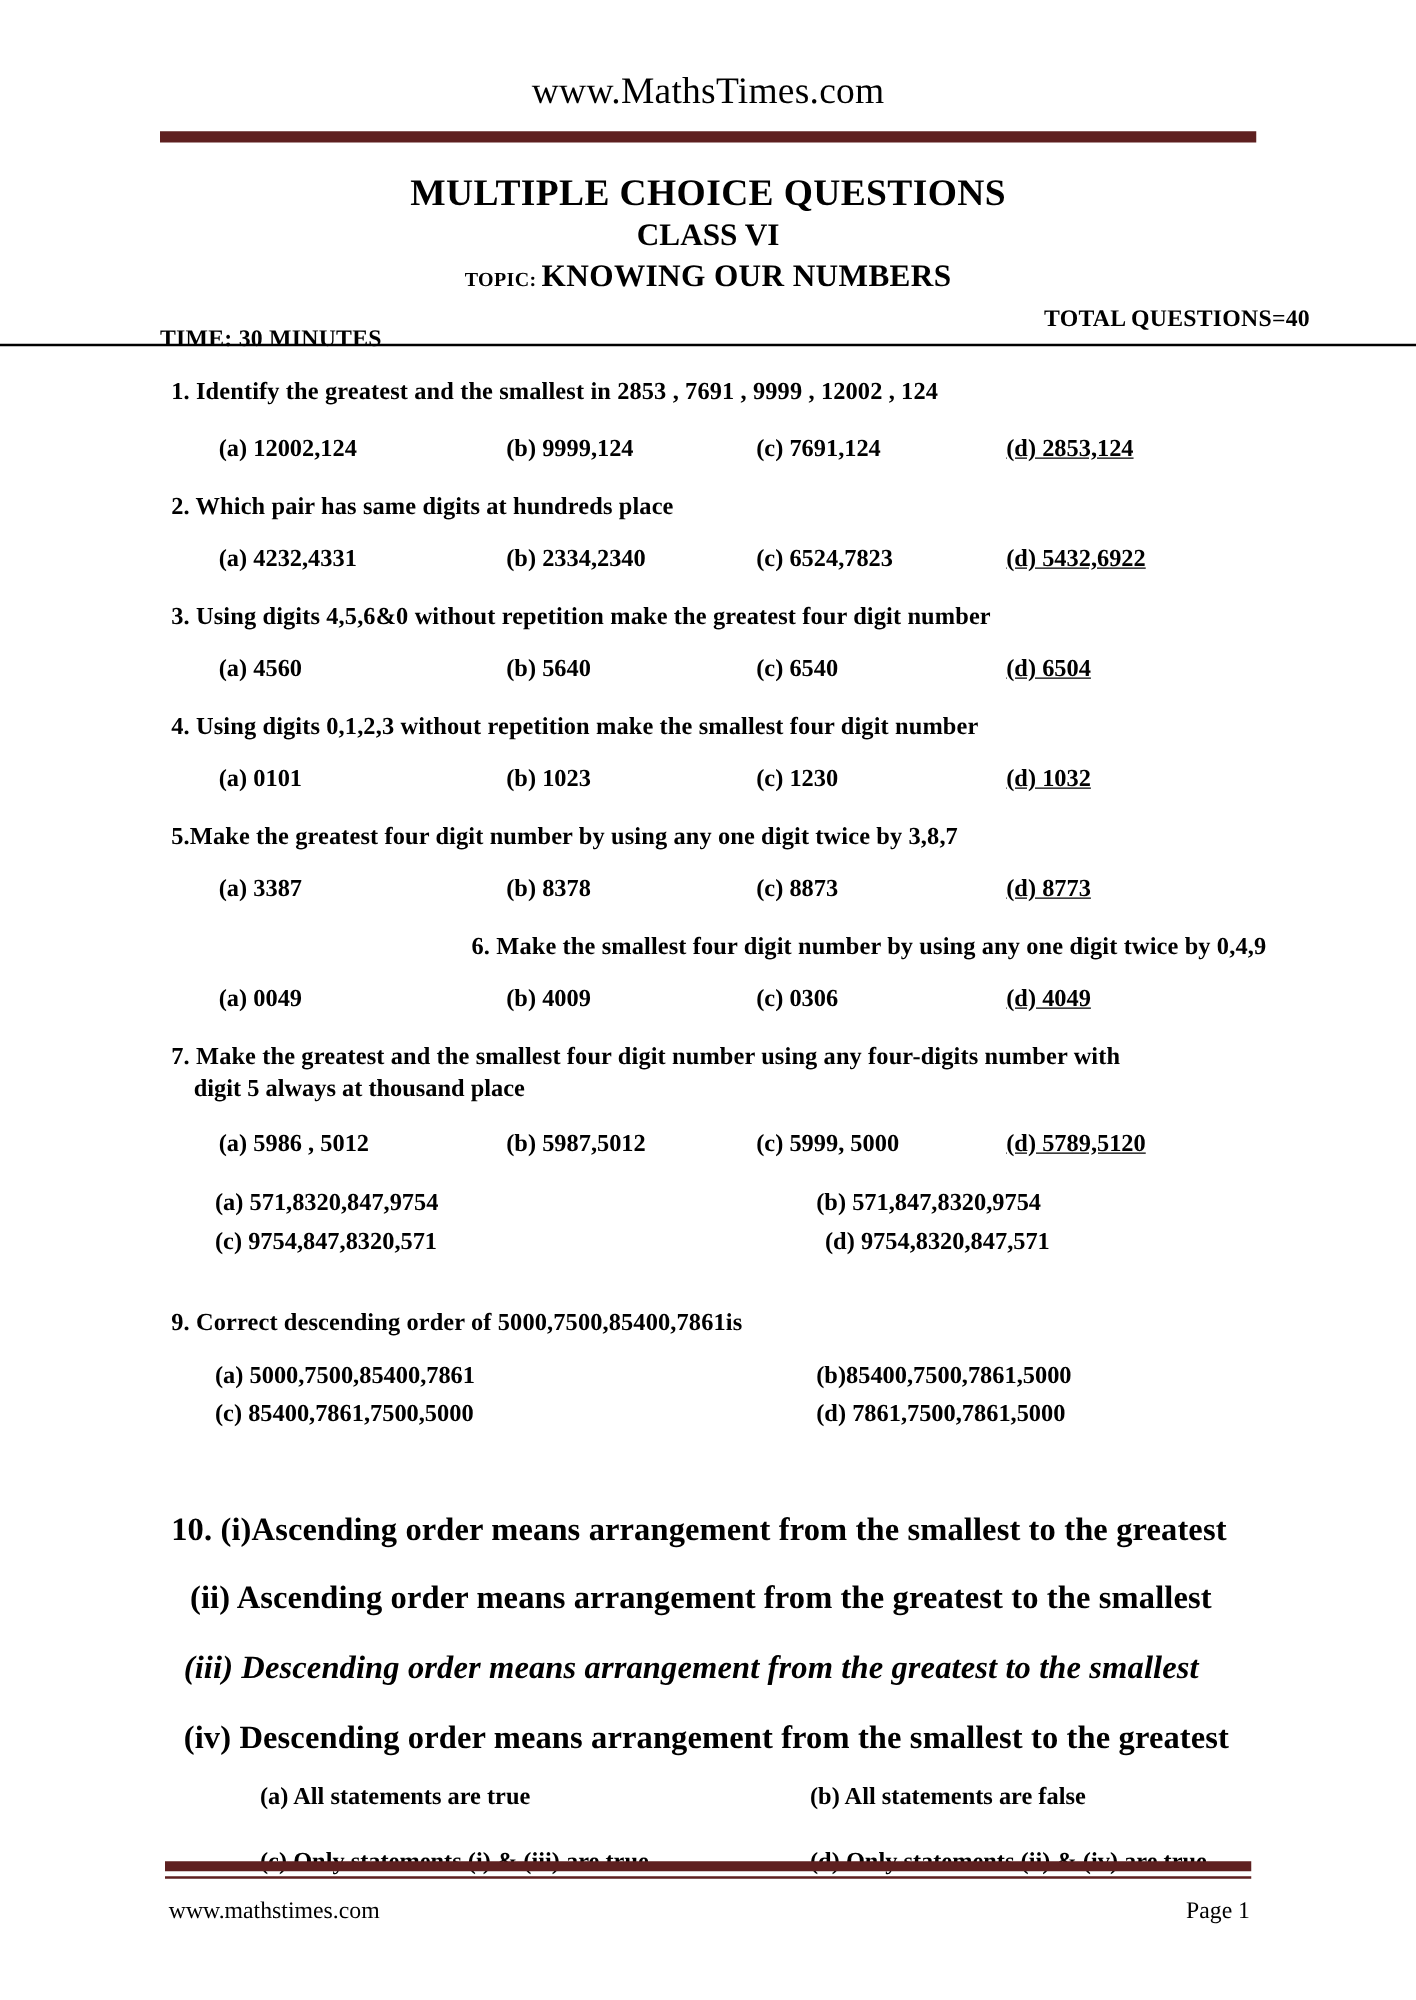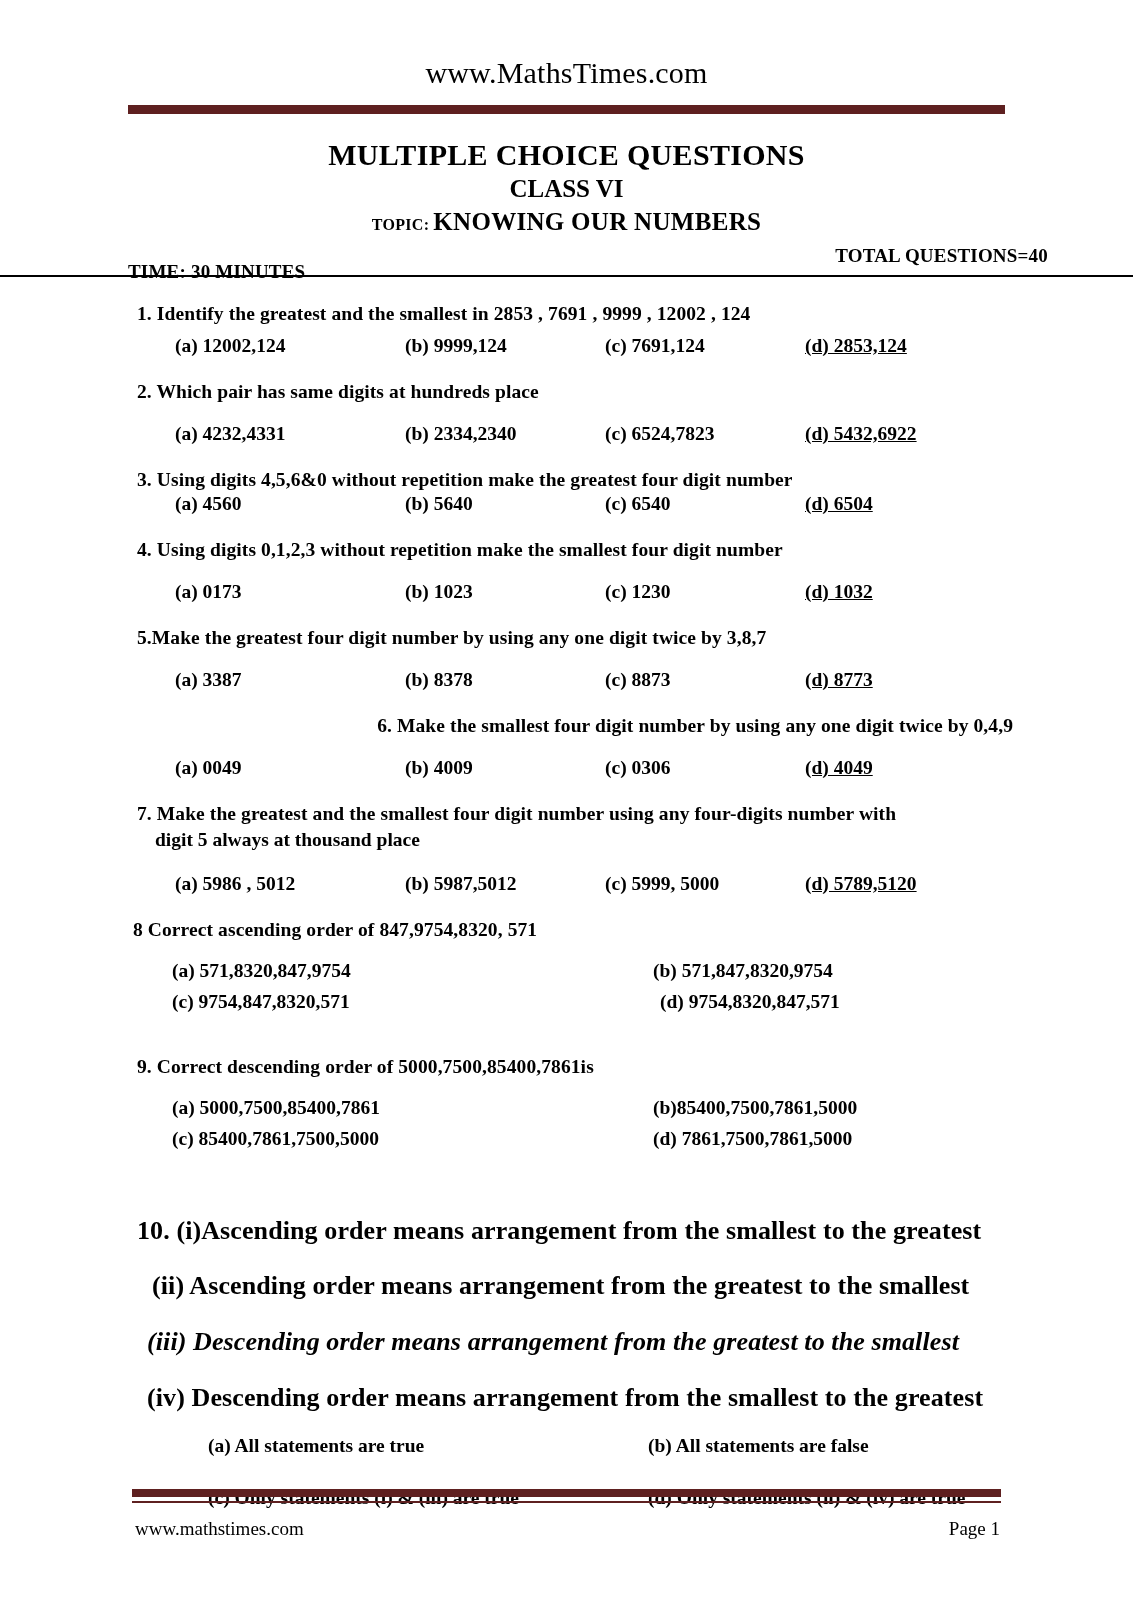--- a/index.html
+++ b/index.html
@@ -219,52 +219,52 @@
   <div class="meta-row">
     <div class="meta-left">TIME: 30 MINUTES</div>
     <div class="meta-right">TOTAL QUESTIONS=40</div>
   </div>
   <div class="meta-rule"></div>
 
   <div class="content">
 
     <div class="q-block">
       <div class="q-text" style="margin-top:24px;">1. Identify the greatest and the smallest in  2853 , 7691 , 9999 , 12002 , 124</div>
-      <div class="opt-row4" style="margin-top:8px;">
+      <div class="opt-row4" style="margin-top:22px;">
         <span class="o1">(a) 12002,124</span>
         <span class="o2">(b) 9999,124</span>
         <span class="o3">(c) 7691,124</span>
         <span class="o4">(d)  2853,124</span>
       </div>
     </div>
 
     <div class="q-block">
       <div class="q-text" style="margin-top:14px;">2. Which pair has same digits at hundreds place</div>
       <div class="opt-row4" style="margin-top:18px;">
         <span class="o1">(a) 4232,4331</span>
         <span class="o2">(b) 2334,2340</span>
         <span class="o3">(c) 6524,7823</span>
         <span class="o4">(d) 5432,6922</span>
       </div>
     </div>
 
     <div class="q-block">
       <div class="q-text" style="margin-top:14px;">3. Using digits 4,5,6&amp;0 without repetition make the greatest four digit number</div>
-      <div class="opt-row4" style="margin-top:0;">
+      <div class="opt-row4" style="margin-top:18px;">
         <span class="o1">(a) 4560</span>
         <span class="o2">(b) 5640</span>
         <span class="o3">(c) 6540</span>
         <span class="o4">(d) 6504</span>
       </div>
     </div>
 
     <div class="q-block">
       <div class="q-text" style="margin-top:14px;">4.  Using digits 0,1,2,3 without repetition make the smallest four digit number</div>
       <div class="opt-row4" style="margin-top:18px;">
-        <span class="o1">(a) 0173</span>
+        <span class="o1">(a) 0101</span>
         <span class="o2">(b) 1023</span>
         <span class="o3">(c) 1230</span>
         <span class="o4">(d) 1032</span>
       </div>
     </div>
 
     <div class="q-block">
       <div class="q-text" style="margin-top:14px;">5.Make the greatest four digit number by using any one digit twice by 3,8,7</div>
       <div class="opt-row4" style="margin-top:18px;">
         <span class="o1">(a) 3387</span>
@@ -289,21 +289,20 @@
       <div class="q-cont">digit 5 always at thousand   place</div>
       <div class="opt-row4" style="margin-top:20px;">
         <span class="o1">(a) 5986 , 5012</span>
         <span class="o2">(b) 5987,5012</span>
         <span class="o3">(c) 5999, 5000</span>
         <span class="o4">(d) 5789,5120</span>
       </div>
     </div>
 
     <div class="q-block">
-      <div class="q-text" style="margin-top:14px; margin-left:133px;">8   Correct ascending order of  847,9754,8320, 571</div>
       <div class="opt-row2" style="margin-top:17px;">
         <span class="c1">(a) 571,8320,847,9754</span>
         <span class="c2">(b) 571,847,8320,9754</span>
       </div>
       <div class="opt-row2">
         <span class="c1">(c) 9754,847,8320,571</span>
         <span class="c2" style="left:612px;">(d)  9754,8320,847,571</span>
       </div>
     </div>
 

